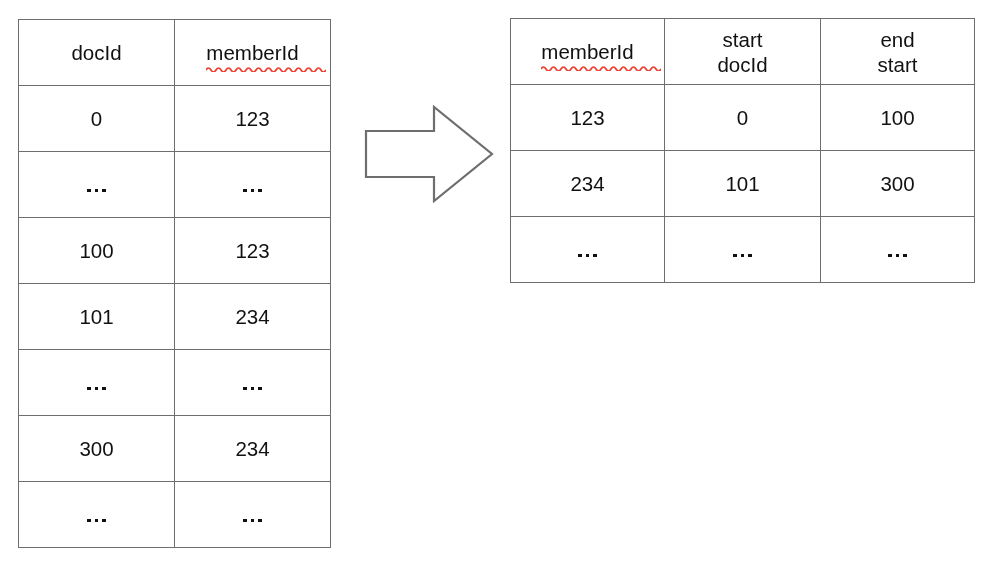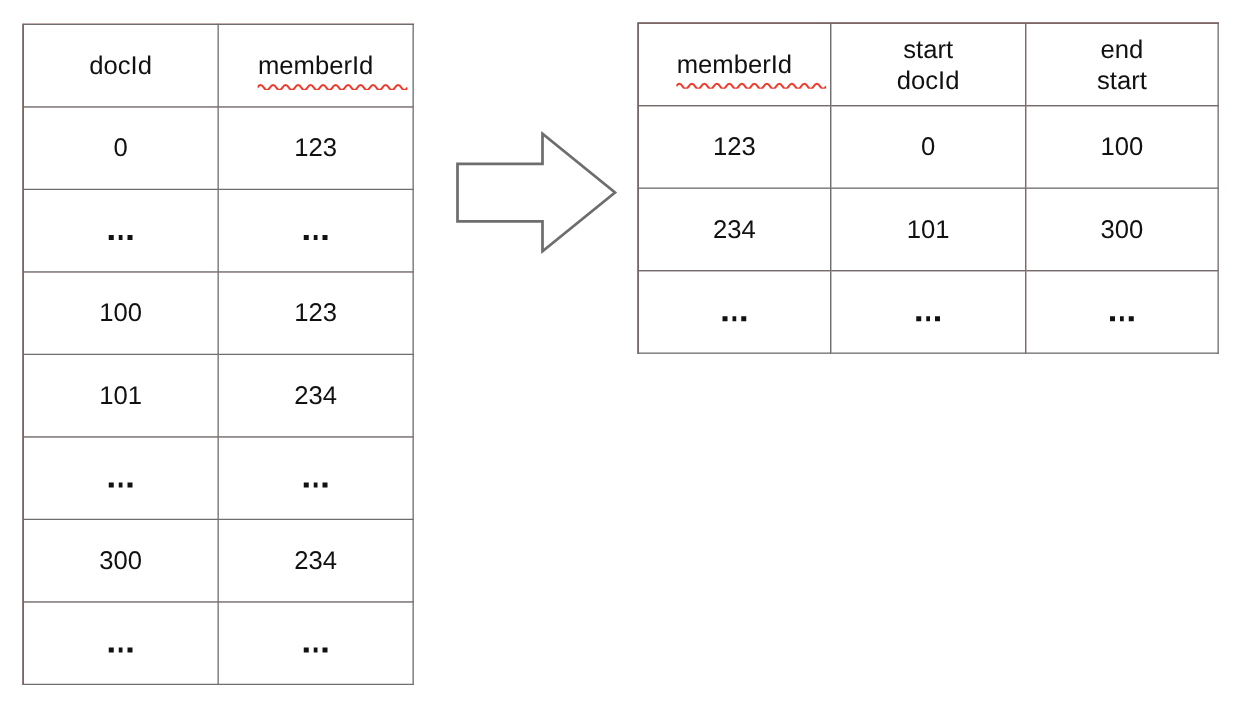--- a/index.html
+++ b/index.html
@@ -19,21 +19,21 @@
   .canvas {
     position: absolute;
     inset: 0;
   }
 
   
   .dtable {
     position: absolute;
     border-collapse: collapse;
     table-layout: fixed;
-    background: #7f1d1d;
+    background: #0f766e;
   }
   .dtable td {
     border: 1.6px solid #6e6e6e;
     text-align: center;
     vertical-align: middle;
     font-size: 20.5px;
     line-height: 1.22;
     color: #111111;
     padding: 0;
     background: #ffffff;

